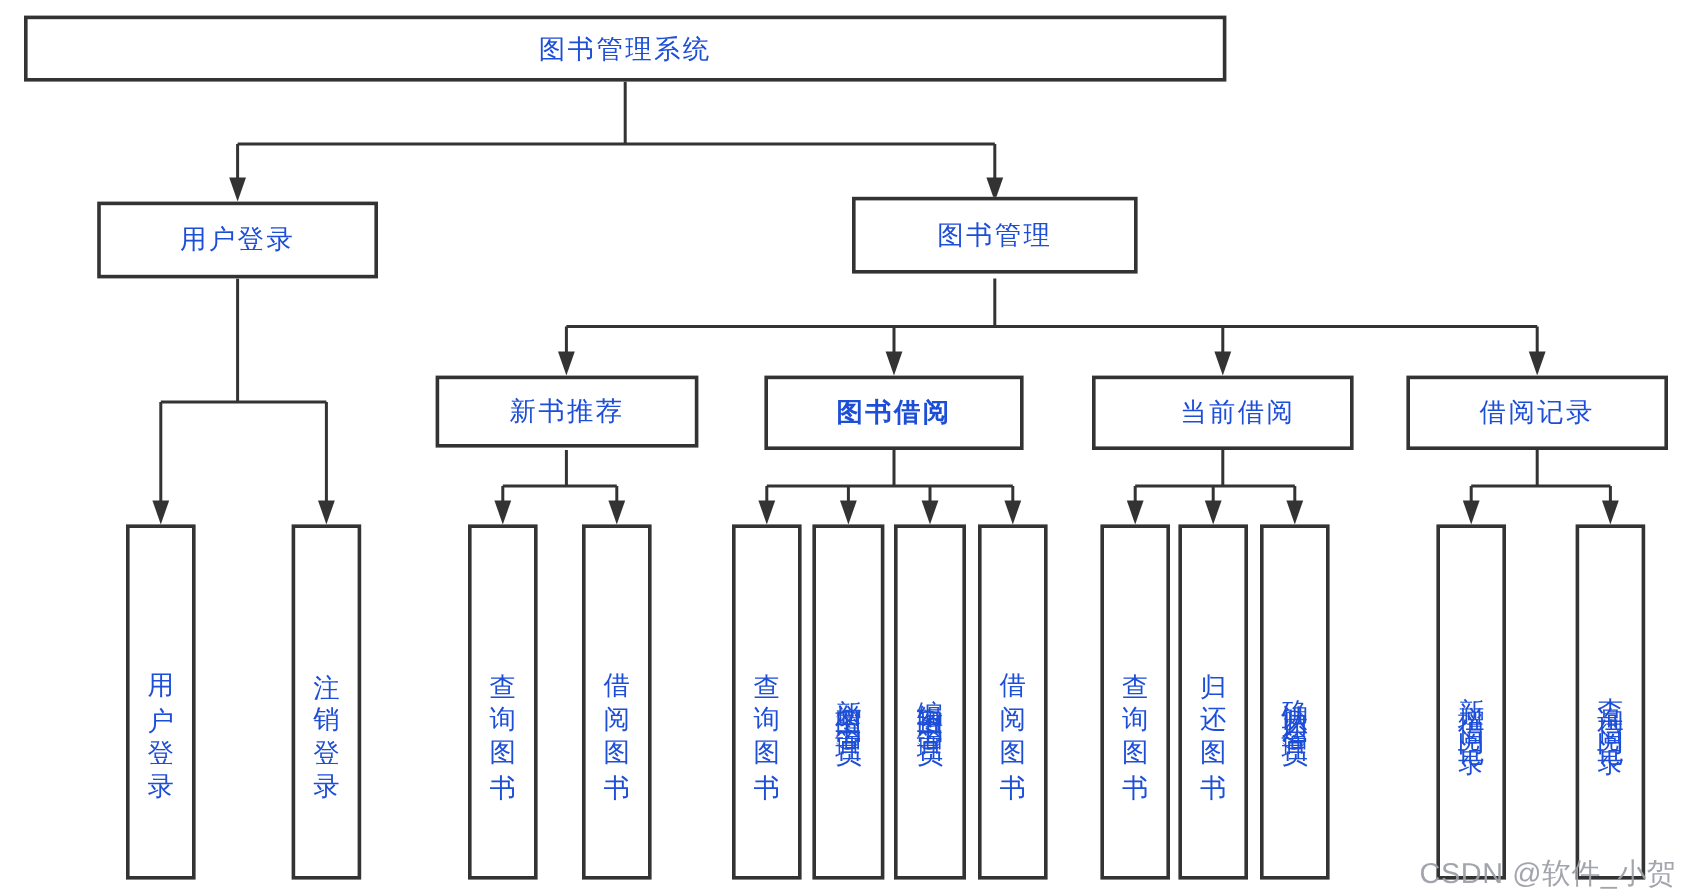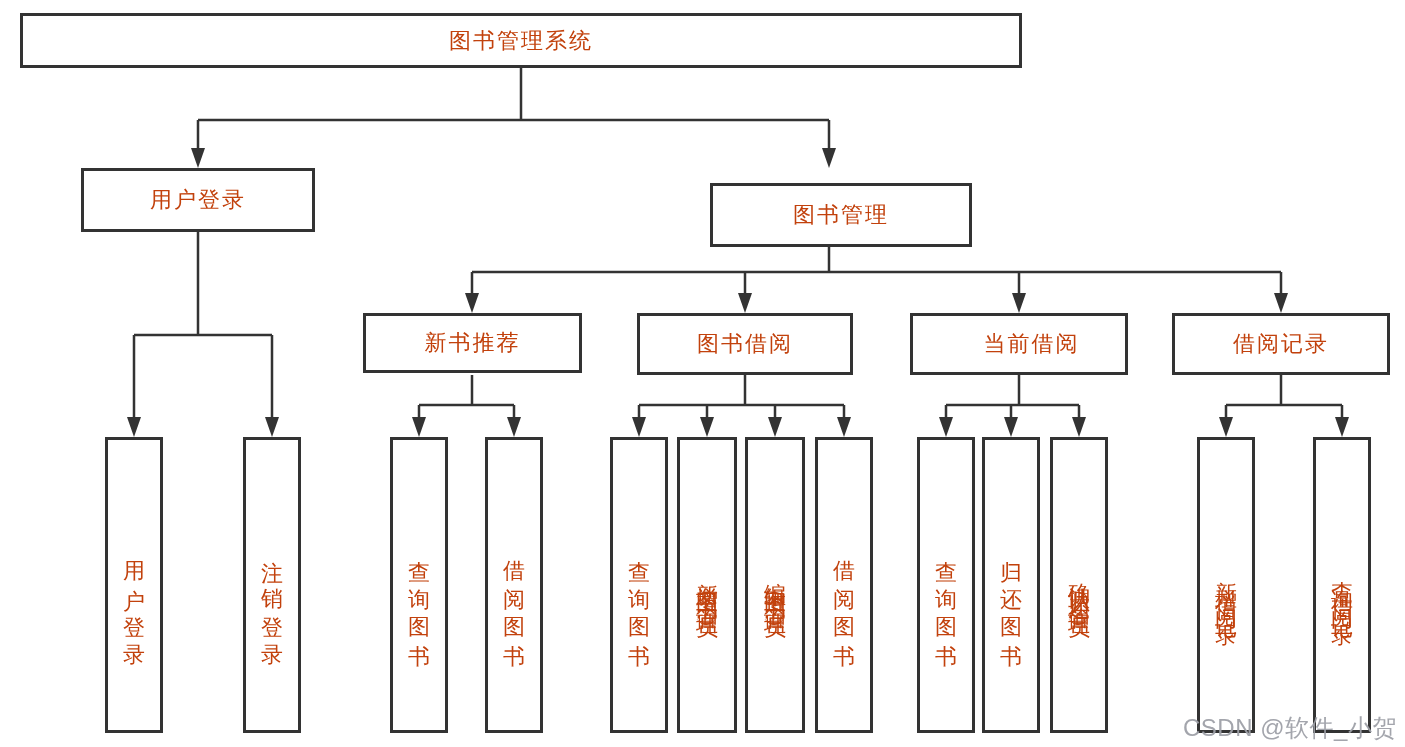--- a/index.html
+++ b/index.html
@@ -4,21 +4,21 @@
 <style>
   html,body { margin:0; padding:0; background:#ffffff; }
   .canvas {
     position:relative; width:1405px; height:747px; background:#ffffff;
     font-family:"Liberation Sans", sans-serif; color:#333333; overflow:hidden;
   }
   .connectors { position:absolute; left:0; top:0; width:1405px; height:747px; }
   .node {
     position:absolute; box-sizing:border-box; background:#ffffff;
     border:3px solid #333333; display:flex; align-items:center; justify-content:center;
-    font-size:22px; color:#c2410c; white-space:nowrap;
+    font-size:22px; color:#1d4ed8; white-space:nowrap;
   }
   .hnode { letter-spacing:2px; }
   .leaf {
     writing-mode:vertical-rl; text-orientation:mixed; white-space:normal;
     top:437px; height:296px; font-size:22px;
   }
   .v4 { letter-spacing:28px; padding-top:28px; }
   .v6 { letter-spacing:9px;  padding-top:9px; }
   .v9 { letter-spacing:5px;  padding-top:5px; }
   .watermark {
@@ -60,24 +60,24 @@
       <path d="M1004 417 L1018 417 L1011 437 Z"></path>
       <path d="M1072 417 L1086 417 L1079 437 Z"></path>
       <path d="M1219 417 L1233 417 L1226 437 Z"></path>
       <path d="M1335 417 L1349 417 L1342 437 Z"></path>
     </g>
   </svg>
 
   <div class="node hnode" style="left:20px; top:13px; width:1002px; height:55px;">图书管理系统</div>
 
   <div class="node hnode" style="left:81px; top:168px; width:234px; height:64px;">用户登录</div>
-  <div class="node hnode" style="left:710px; top:183px; width:262px; height:64px;">图书管理</div>
+  <div class="node hnode" style="left:710px; top:164px; width:238px; height:64px;">图书管理</div>
 
   <div class="node hnode" style="left:363px; top:313px; width:219px; height:60px;">新书推荐</div>
-  <div class="node hnode" style="left:637px; top:313px; width:216px; height:62px;">图书借阅</div>
+  <div class="node hnode" style="left:637px; top:313px; width:216px; height:62px;font-weight:bold;">图书借阅</div>
   <div class="node hnode" style="left:910px; top:313px; width:218px; height:62px;padding-left:25px;">当前借阅</div>
   <div class="node hnode" style="left:1172px; top:313px; width:218px; height:62px;">借阅记录</div>
 
   <div class="node leaf v4" style="left:105px; width:58px;">用户登录</div>
   <div class="node leaf v4" style="left:243px; width:58px;">注销登录</div>
 
   <div class="node leaf v4" style="left:390px; width:58px;">查询图书</div>
   <div class="node leaf v4" style="left:485px; width:58px;">借阅图书</div>
 
   <div class="node leaf v4" style="left:610px; width:58px;">查询图书</div>

